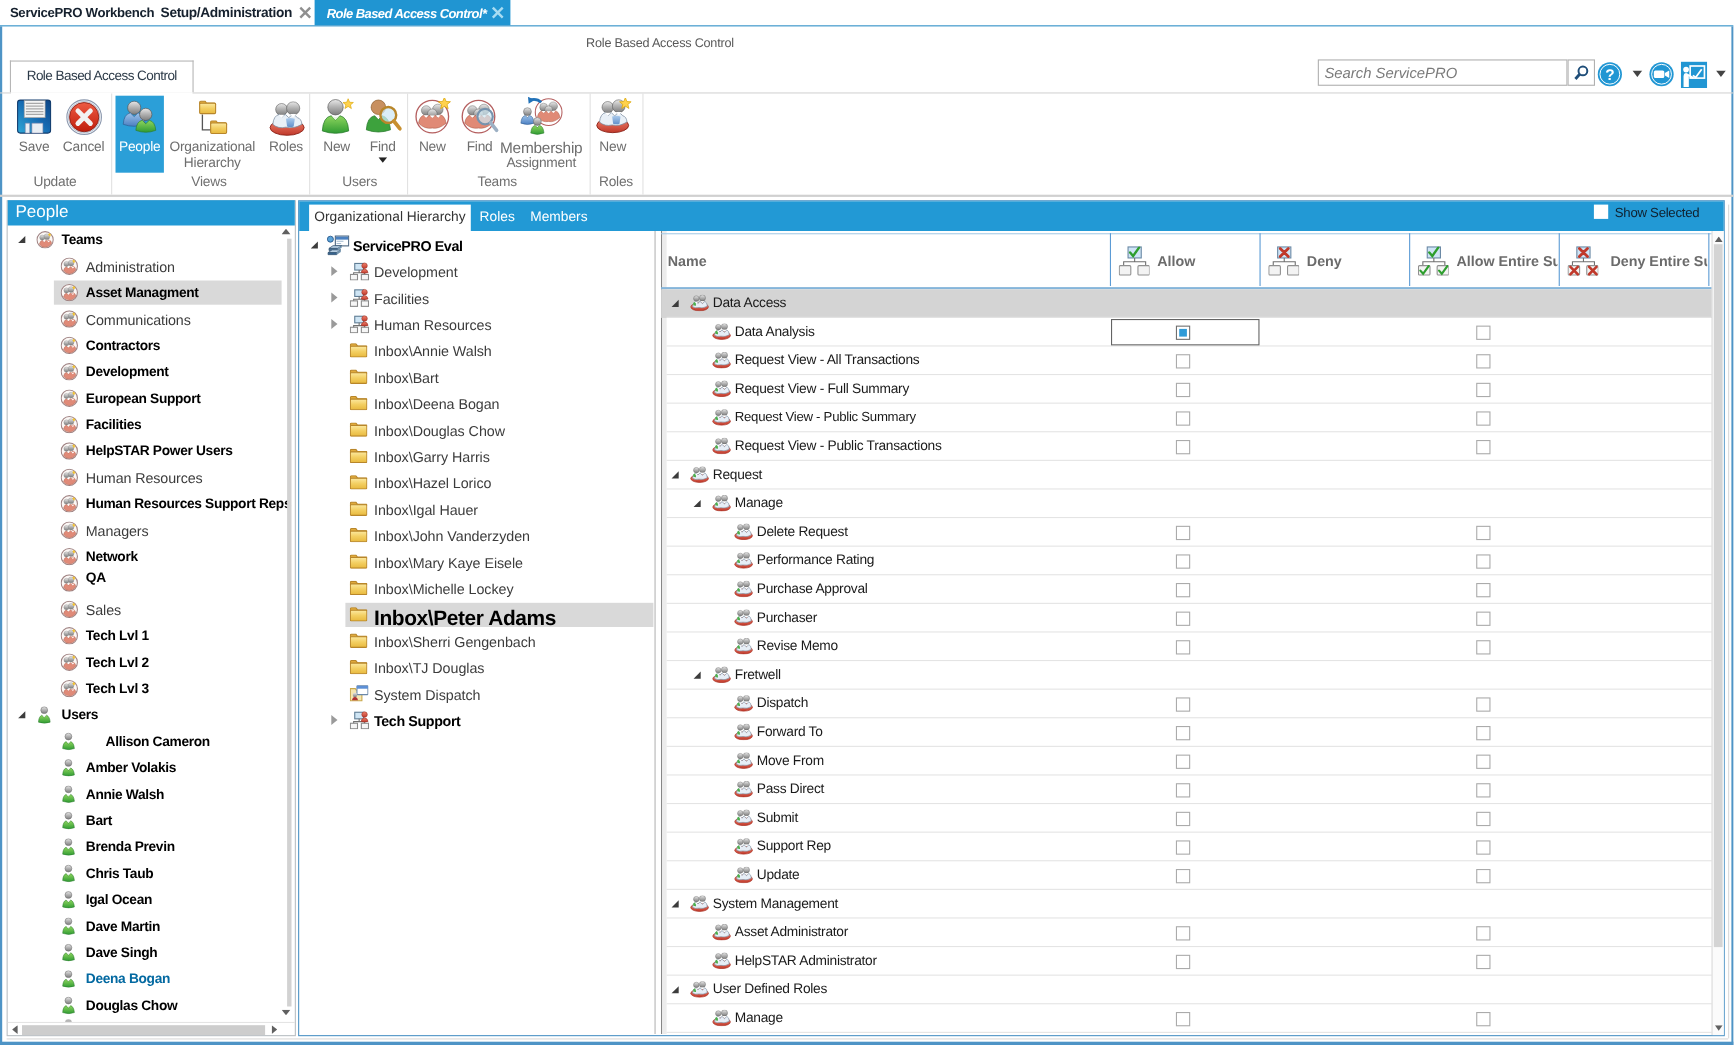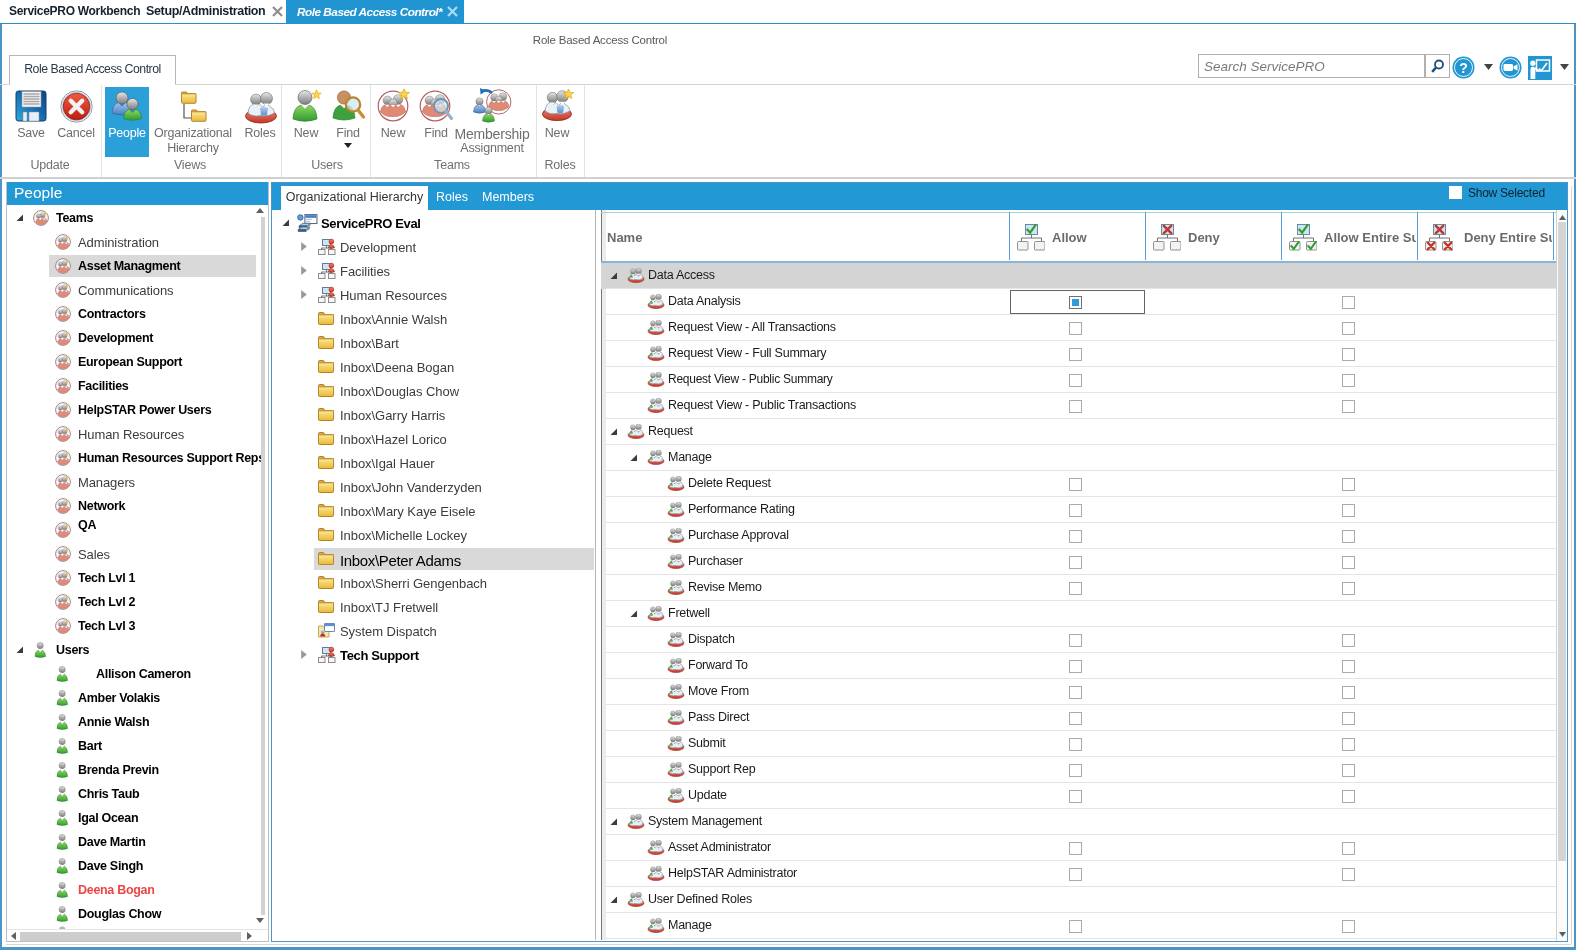--- a/index.html
+++ b/index.html
@@ -424,21 +424,21 @@
     <use href="#user"></use>
   </svg>
 <div class="abs txt" style="left:78px;top:834.5px;font-size:12.5px;font-weight:bold;letter-spacing:-0.3px;color:#000">Dave Martin</div>
 <svg class="abs" style="left:56px;top:858px" width="13" height="16">
     <use href="#user"></use>
   </svg>
 <div class="abs txt" style="left:78px;top:858.5px;font-size:12.5px;font-weight:bold;letter-spacing:-0.3px;color:#000">Dave Singh</div>
 <svg class="abs" style="left:56px;top:882px" width="13" height="16">
     <use href="#user"></use>
   </svg>
-<div class="abs txt" style="left:78px;top:882.5px;font-size:12.5px;font-weight:bold;letter-spacing:-0.3px;color:#ef4444">Deena Bogan</div>
+<div class="abs txt" style="left:78px;top:882.5px;font-size:12.5px;font-weight:bold;letter-spacing:-0.3px;color:#0369a1">Deena Bogan</div>
 <svg class="abs" style="left:56px;top:906px" width="13" height="16">
     <use href="#user"></use>
   </svg>
 <div class="abs txt" style="left:78px;top:906.5px;font-size:12.5px;font-weight:bold;letter-spacing:-0.3px;color:#000">Douglas Chow</div>
 <svg class="abs" style="left:56px;top:926px" width="13" height="4" viewBox="0 0 13 4">
     <circle cx="6.2" cy="3.6" r="3.1" fill="#b5b5b5"></circle>
   </svg>
 <svg class="abs" style="left:256px;top:208px" width="9" height="6">
     <path d="M0 5 L8 5 L4 0Z" fill="#606060"></path>
   </svg>
@@ -527,29 +527,29 @@
   </svg>
 <div class="abs txt" style="left:340px;top:503.5px;font-size:13px;letter-spacing:-0.05px;color:#3c3c3c">Inbox\Mary Kaye Eisele</div>
 <svg class="abs" style="left:318px;top:528px" width="16" height="13">
     <use href="#folder"></use>
   </svg>
 <div class="abs txt" style="left:340px;top:527.5px;font-size:13px;letter-spacing:-0.05px;color:#3c3c3c">Inbox\Michelle Lockey</div>
 <div class="abs" style="left:314px;top:548px;width:280px;height:22px;background:#d9d9d9"></div>
 <svg class="abs" style="left:318px;top:552px" width="16" height="13">
     <use href="#folder"></use>
   </svg>
-<div class="abs txt" style="left:340px;top:551.5px;font-size:15px;font-weight:normal;letter-spacing:-0.35px;color:#000">Inbox\Peter Adams</div>
+<div class="abs txt" style="left:340px;top:551.5px;font-size:19px;font-weight:bold;letter-spacing:-0.35px;color:#000">Inbox\Peter Adams</div>
 <svg class="abs" style="left:318px;top:576px" width="16" height="13">
     <use href="#folder"></use>
   </svg>
 <div class="abs txt" style="left:340px;top:575.5px;font-size:13px;letter-spacing:-0.05px;color:#3c3c3c">Inbox\Sherri Gengenbach</div>
 <svg class="abs" style="left:318px;top:600px" width="16" height="13">
     <use href="#folder"></use>
   </svg>
-<div class="abs txt" style="left:340px;top:599.5px;font-size:13px;letter-spacing:-0.05px;color:#3c3c3c">Inbox\TJ Fretwell</div>
+<div class="abs txt" style="left:340px;top:599.5px;font-size:13px;letter-spacing:-0.05px;color:#3c3c3c">Inbox\TJ Douglas</div>
 <svg class="abs" style="left:318px;top:622px" width="17" height="17">
     <use href="#disp"></use>
   </svg>
 <div class="abs txt" style="left:340px;top:623.5px;font-size:13px;letter-spacing:-0.05px;color:#3c3c3c">System Dispatch</div>
 <svg class="abs" style="left:300px;top:649px" width="8" height="11">
     <path d="M1.2 1 L6.8 5.5 L1.2 10Z" fill="#9a9a9a"></path>
   </svg>
 <svg class="abs" style="left:318px;top:646px" width="18" height="17">
     <use href="#dept"></use>
   </svg>

